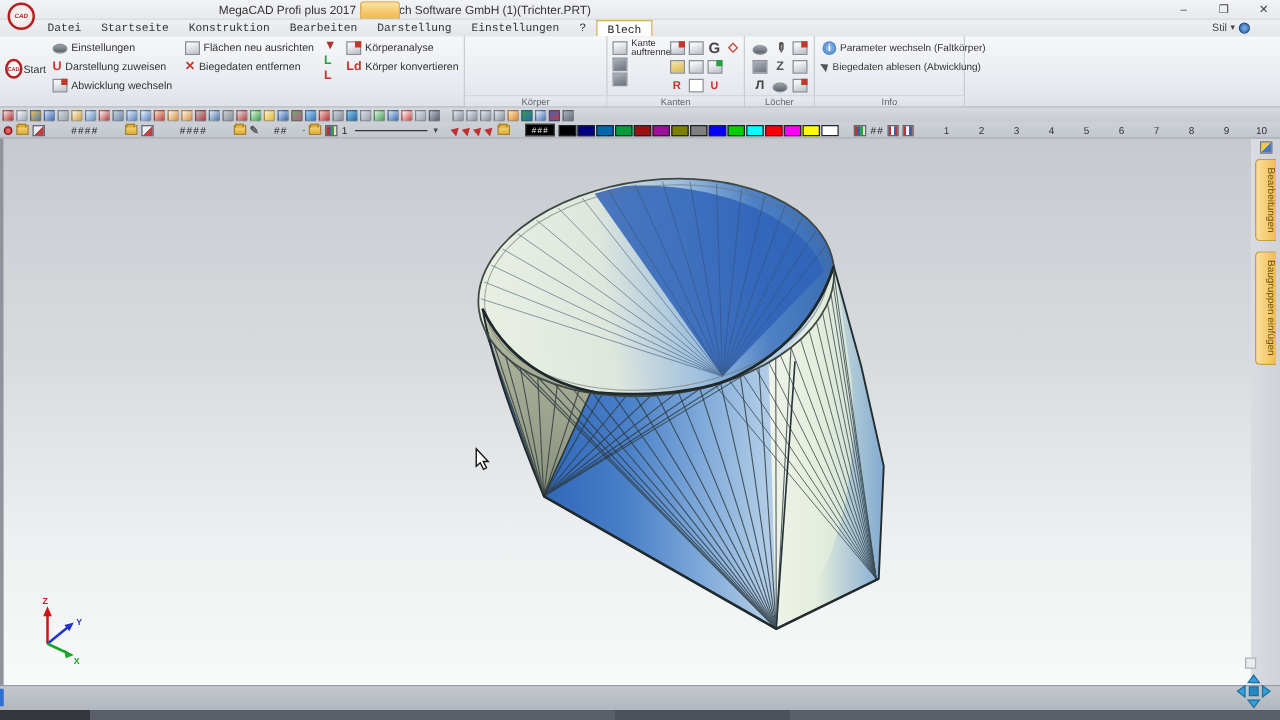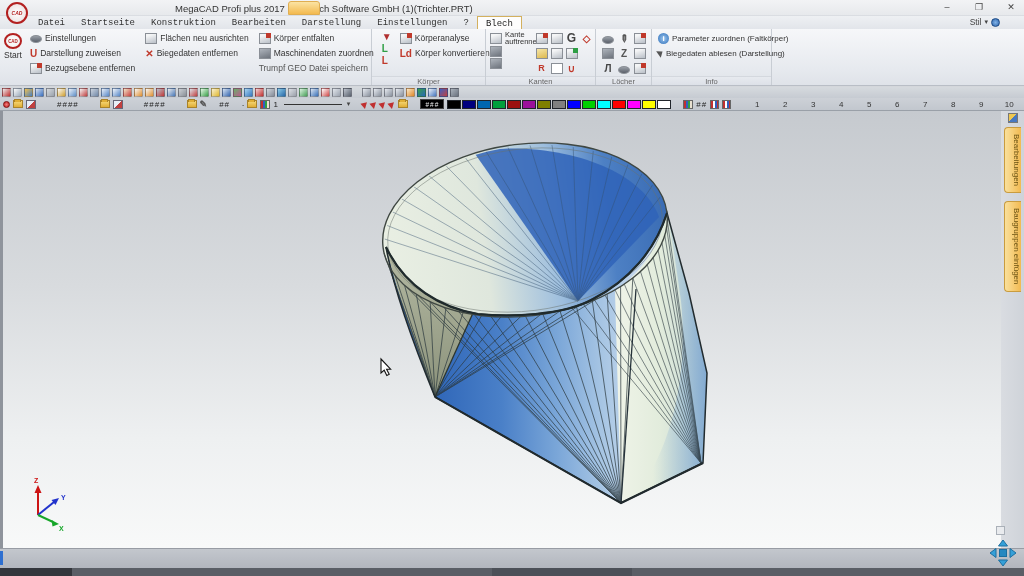--- a/index.html
+++ b/index.html
@@ -23,21 +23,21 @@
   .stil-ico { width:9px; height:9px; border-radius:50%; background:radial-gradient(#7fb2e8,#2c62a8); border:1px solid #1c4a86;}
 
   .ribbon { position:absolute; left:0; top:29px; width:1024px; height:57px;
     background:linear-gradient(#f6f7f9,#e7eaef 70%,#dfe3e9); border-bottom:1px solid #b9bec6; display:flex; }
   .rgroup { position:relative; border-right:1px solid #c8cdd4; padding:2px 4px 10px 4px; flex:none; }
   .rgroup-label { position:absolute; left:0; right:0; bottom:0; text-align:center;
     font-size:7.5px; color:#666; background:linear-gradient(#e7eaef,#dde1e8); border-top:1px solid #d4d8de; height:9px; line-height:9px;}
   .rcols { display:flex; gap:6px; height:46px; }
   .rcol { display:flex; flex-direction:column; justify-content:flex-start; gap:1px; }
   .rbtn { display:flex; align-items:center; gap:3px; font-size:8.5px; color:#333; height:14px; padding:0 2px; white-space:nowrap; }
-  .startbtn { width:30px; display:flex; flex-direction:column; align-items:center; font-size:8.5px; color:#333; gap:1px; padding-top:2px;}
+  .startbtn { width:30px; display:flex; flex-direction:row; align-items:center; font-size:8.5px; color:#333; gap:1px; padding-top:2px;}
   .startbtn .slogo { width:18px; height:16px; border:2px solid #b32020; border-radius:50%;
     background:radial-gradient(#fff,#eee); font-size:4.5px; color:#b32020; font-weight:bold; text-align:center; line-height:13px;}
   .bic { width:12px; height:11px; border:1px solid #8a8f96; flex:none; position:relative;
     background:linear-gradient(160deg,#f4f5f6 20%,#b9bfc7); }
   .bic.red::after { content:""; position:absolute; right:-1px; top:-1px; width:5px; height:5px; background:#c0392b; }
   .bic.green::after { content:""; position:absolute; right:-1px; top:-1px; width:5px; height:5px; background:#2e9e44; }
   .bic.yellow { background:linear-gradient(160deg,#f6e6a8,#dcb84e); }
   .bic.dark { background:linear-gradient(160deg,#aeb4bc,#6d737c); }
   .bic.oval { border-radius:50%; height:8px; margin-top:2px; background:linear-gradient(#9aa0a8,#5a606a);}
   .glyph { font-size:10px; font-weight:bold; line-height:11px; flex:none; }
@@ -133,44 +133,31 @@
         <div class="rbtn">
           <span class="bic oval"></span>
           <span>Einstellungen</span>
         </div>
         <div class="rbtn">
           <span class="glyph" style="color:#c0392b">U</span>
           <span>Darstellung zuweisen</span>
         </div>
         <div class="rbtn">
           <span class="bic red"></span>
-          <span>Bezugsebene entfernen</span>
+          <span>Abwicklung wechseln</span>
         </div>
       </div>
       <div class="rcol">
         <div class="rbtn">
           <span class="bic"></span>
           <span>Flächen neu ausrichten</span>
         </div>
         <div class="rbtn">
           <span class="glyph" style="color:#c0392b">✕</span>
           <span>Biegedaten entfernen</span>
-        </div>
-      </div>
-      <div class="rcol">
-        <div class="rbtn">
-          <span class="bic red"></span>
-          <span>Körper entfalten</span>
-        </div>
-        <div class="rbtn">
-          <span class="bic dark"></span>
-          <span>Maschinendaten zuordnen</span>
-        </div>
-        <div class="rbtn">
-          <span style="color:#555">Trumpf GEO Datei speichern</span>
         </div>
       </div>
       <div class="rcol" style="width:16px">
         <span class="glyph" style="color:#b03030">▼</span>
         <span class="glyph" style="color:#2e9e44">L</span>
         <span class="glyph" style="color:#c0392b">L</span>
       </div>
       <div class="rcol">
         <div class="rbtn">
           <span class="bic red"></span>
@@ -228,25 +215,25 @@
       <span class="bic oval"></span>
       <span class="bic red"></span>
     </div>
     <div class="rgroup-label">Löcher</div>
   </div>
 
   <div class="rgroup" style="width:120px">
     <div class="rcol">
       <div class="rbtn">
         <span class="info-ico">i</span>
-        <span style="font-size:8px">Parameter zuordnen (Faltkörper)</span>
+        <span style="font-size:8px">Parameter wechseln (Faltkörper)</span>
       </div>
       <div class="rbtn">
         <span class="cursor-ico"></span>
-        <span style="font-size:8px">Biegedaten ablesen (Darstellung)</span>
+        <span style="font-size:8px">Biegedaten ablesen (Abwicklung)</span>
       </div>
     </div>
     <div class="rgroup-label">Info</div>
   </div>
   <div style="flex:1"></div>
 </div>
 
 <div class="toolrow1">
   <span id="row1-icons" style="display:flex;gap:2px;">
       <span class="ti" style="background: linear-gradient(135deg, rgb(236, 236, 236), rgb(192, 48, 48));"></span>

